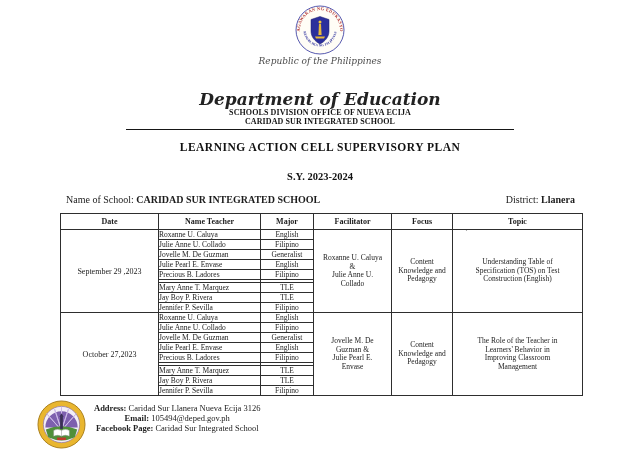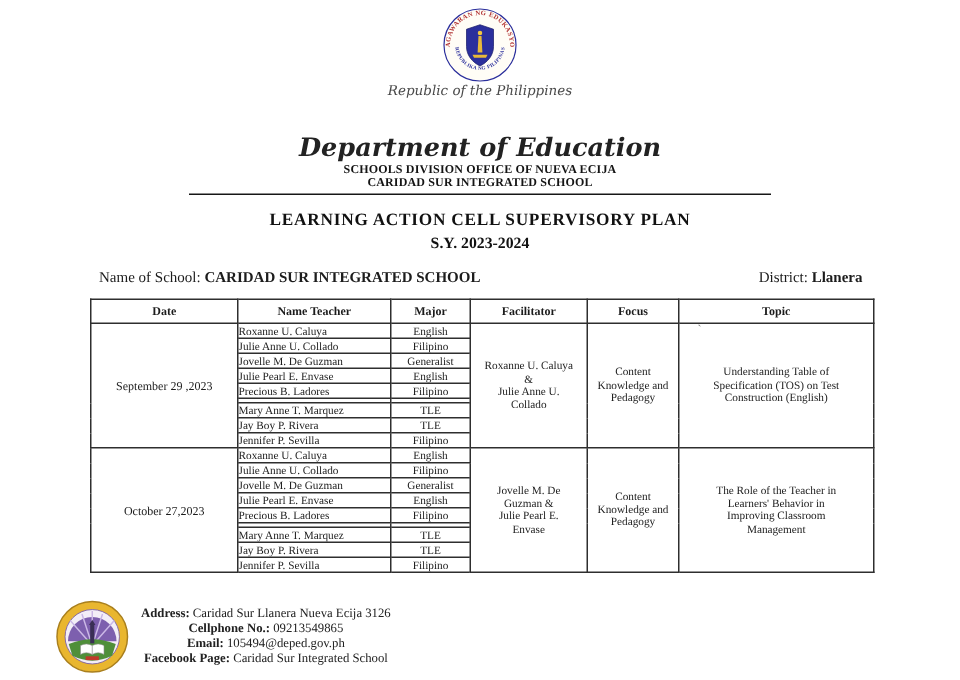--- a/index.html
+++ b/index.html
@@ -16,21 +16,21 @@
   }
   .dept {
     font-size:17px; font-weight:bold; font-style:italic; color:#222;
     font-family:"DejaVu Serif",serif; line-height:19px;margin-top:24px;
   }
   .lh-line { font-size:8px; font-weight:bold; line-height:8.6px; letter-spacing:0.1px; color:#151515; }
   .rule { width:388px; border-top:1.7px solid #161616; margin:3px auto 0; }
   
   .doc-title { text-align:center; margin-top:11px; font-weight:bold; color:#111; }
   .doc-title .t1 { font-size:11.5px; letter-spacing:0.5px; }
-  .doc-title .t2 { font-size:10.5px; margin-top:4px; }
+  .doc-title .t2 { font-size:10.5px; margin-top:18px; }
   
   .school-row {
     display:flex; justify-content:space-between; align-items:flex-end;
     margin:12px 65px 0 66px; font-size:10px;
   }
   .bold { font-weight:bold; }
   
   table.lac {
     border-collapse:collapse; table-layout:fixed; width:522px;
     margin:8px 0 0 60px;
@@ -229,24 +229,20 @@
       <path d="M17 31 Q21 28.8 25 31 Q29 28.8 33 31 L33 37 Q29 34.8 25 37 Q21 34.8 17 37 Z" fill="#ffffff" stroke="#8a8a8a" stroke-width="0.4"></path>
       <line x1="25" y1="31" x2="25" y2="37" stroke="#8a8a8a" stroke-width="0.5"></line>
       <rect x="20.5" y="38.3" width="9" height="2.6" fill="#c0392b"></rect>
     </svg>
     <div class="footer-text">
       <div>
         <span class="bold">Address:</span>
         <span>Caridad Sur Llanera Nueva Ecija 3126</span>
       </div>
       <div>
-        <span class="bold">Cellphone No.:</span>
-        <span>09213549865</span>
-      </div>
-      <div>
         <span class="bold">Email:</span>
         <span>105494@deped.gov.ph</span>
       </div>
       <div>
         <span class="bold">Facebook Page:</span>
         <span>Caridad Sur Integrated School</span>
       </div>
     </div>
   </div>
 

